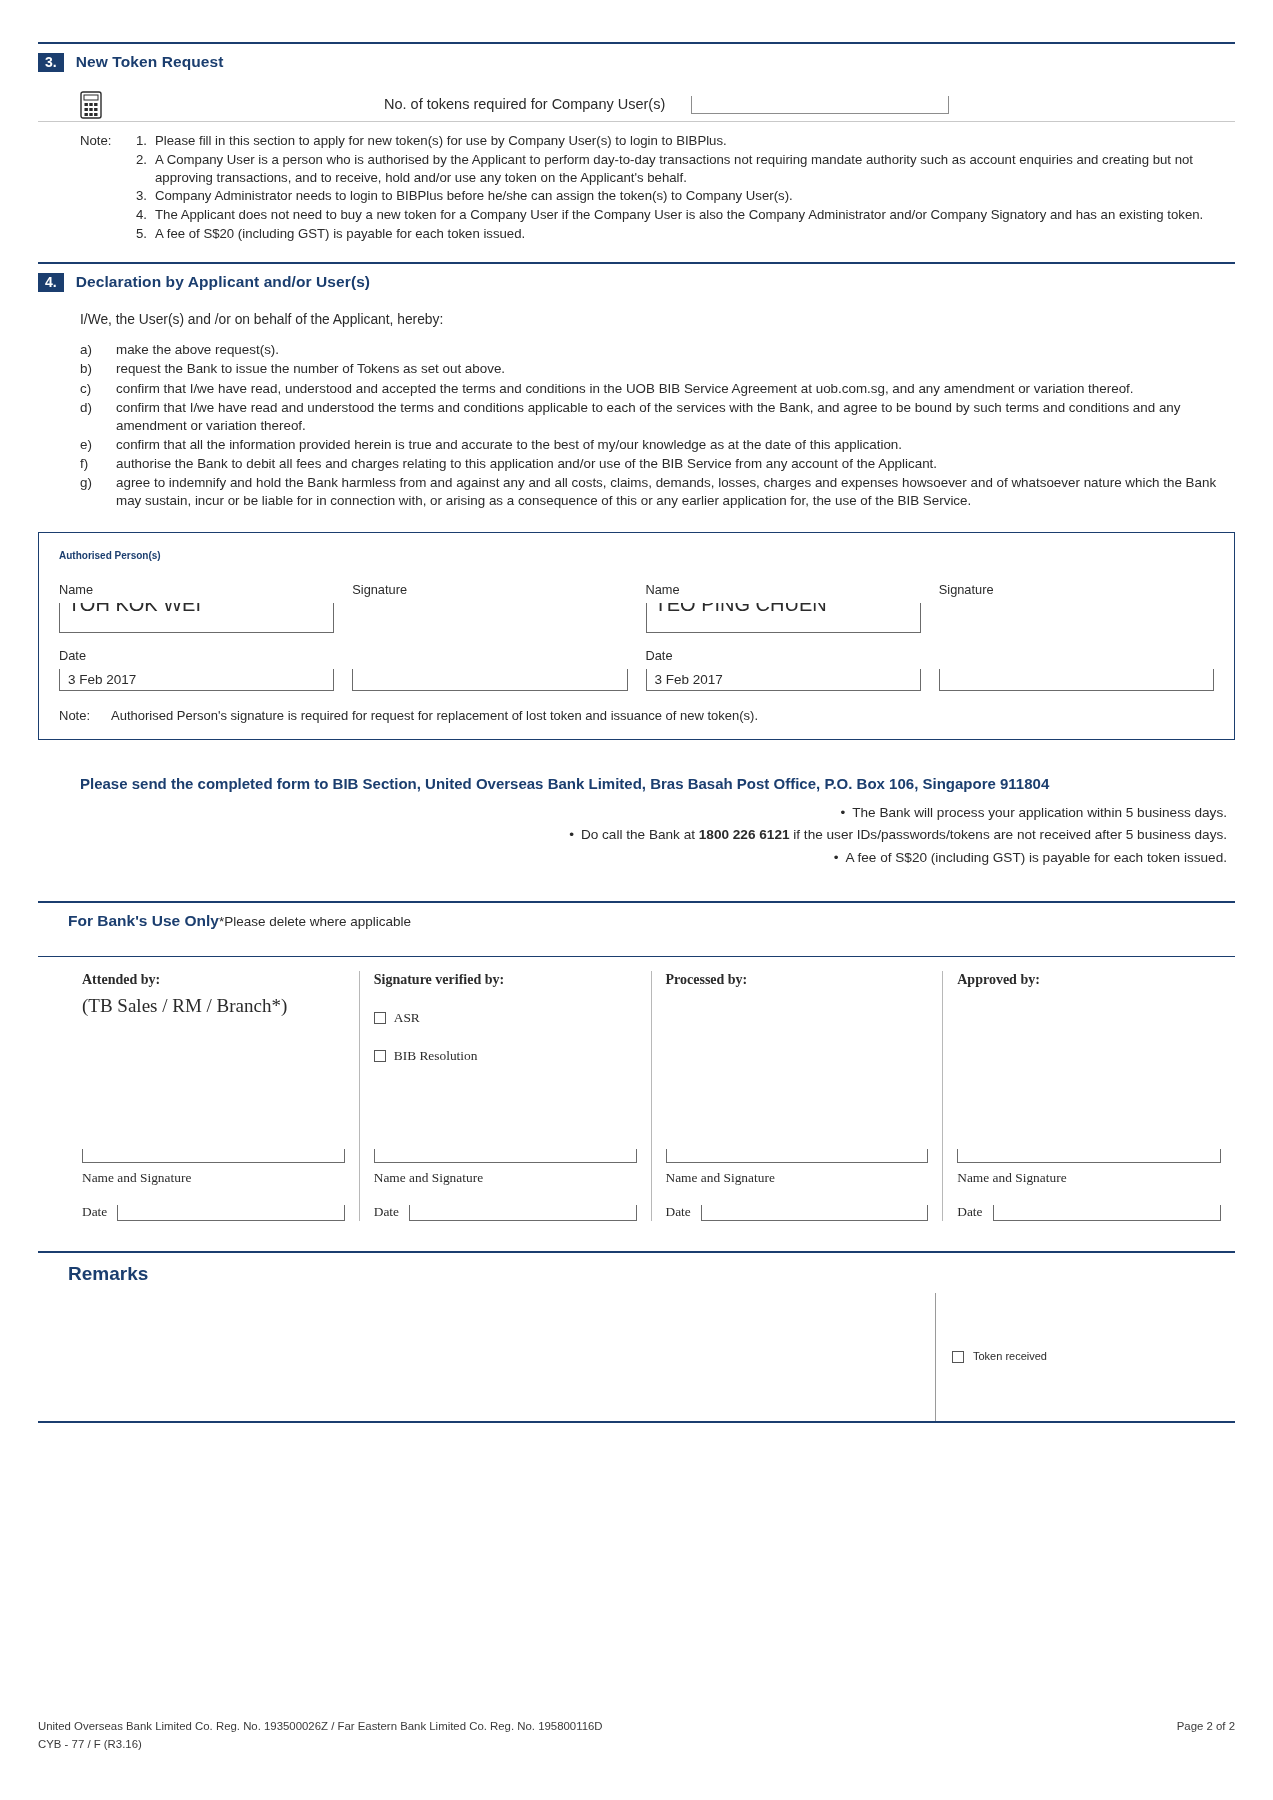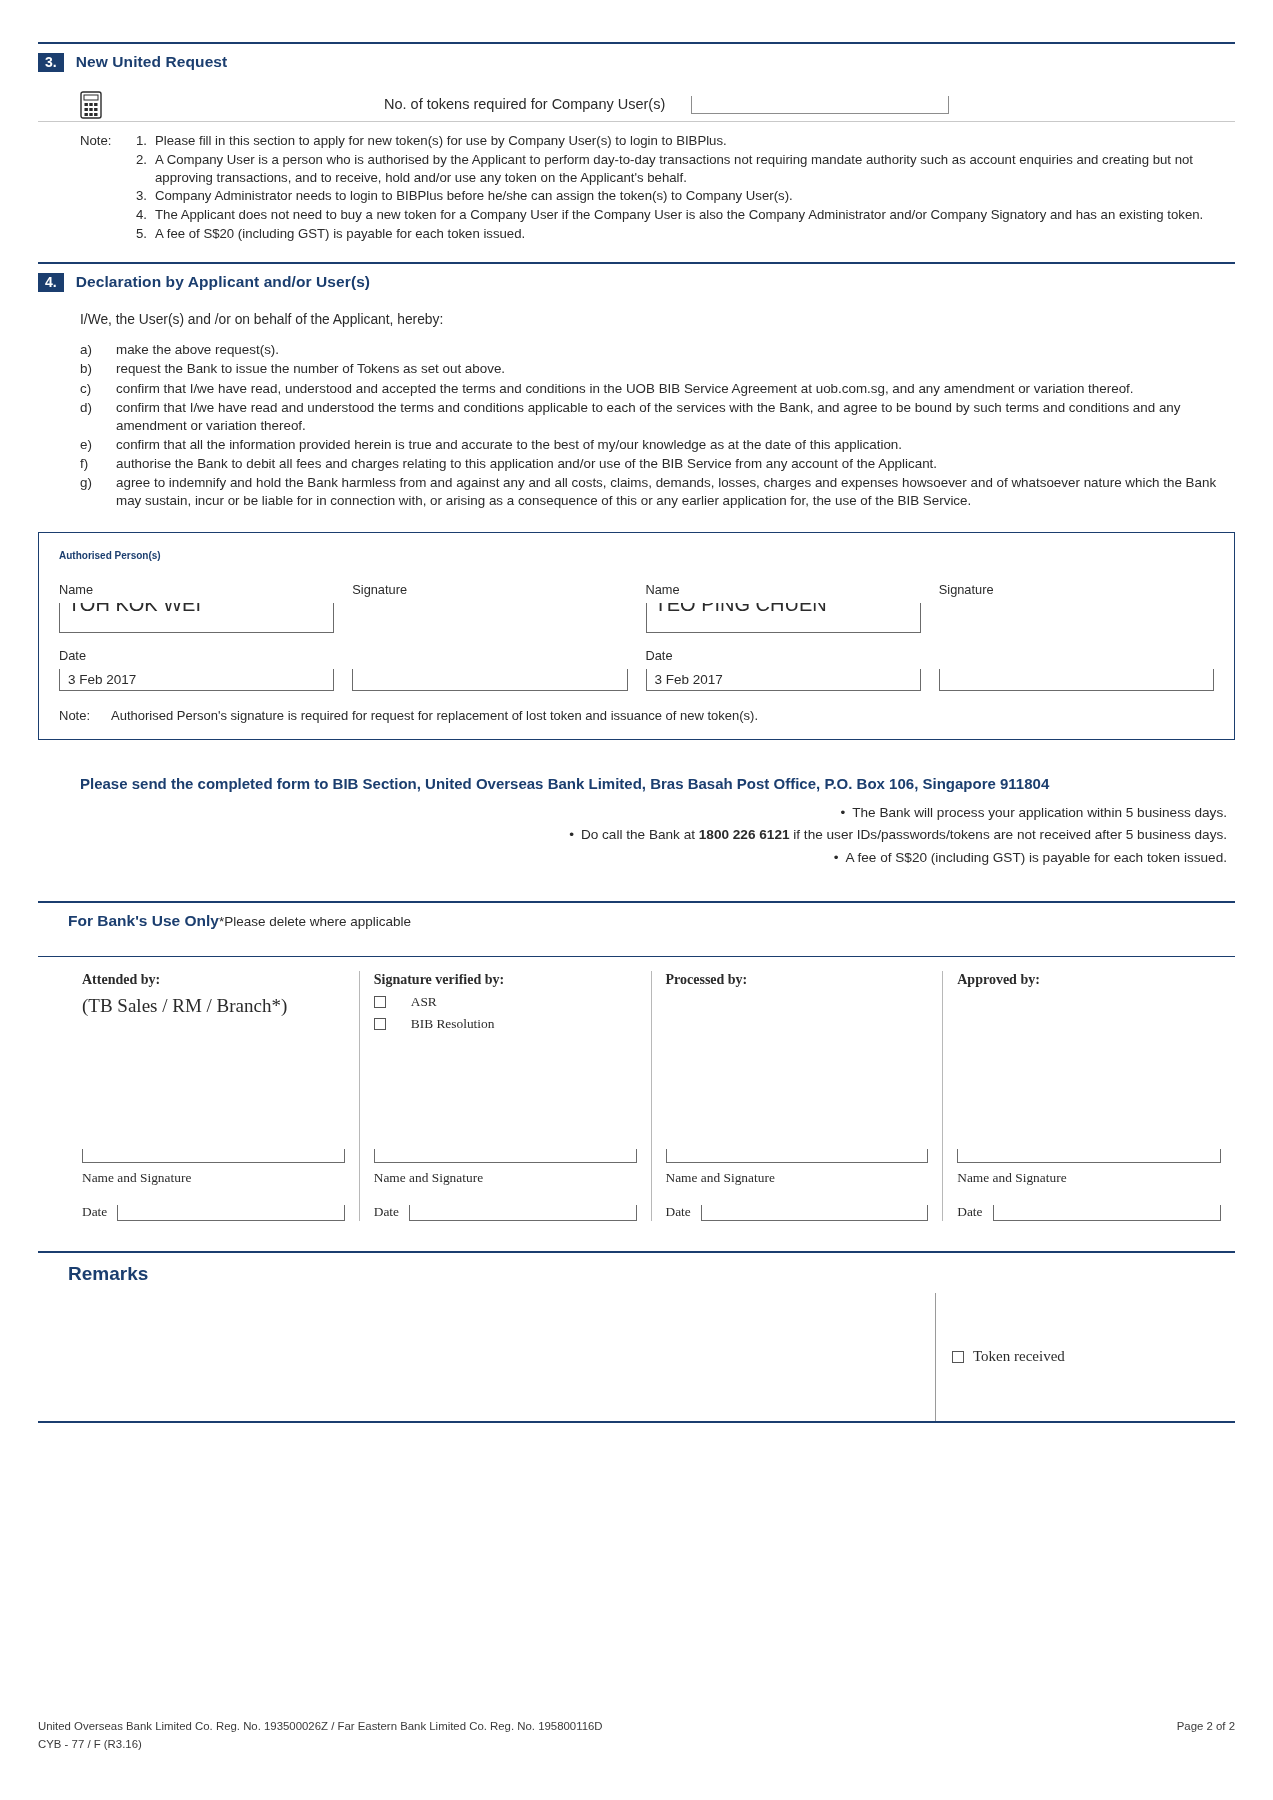--- a/index.html
+++ b/index.html
@@ -198,21 +198,21 @@
     flex-direction: column;
     font-family: Liberation Serif, serif;
   }
   .bank-col:last-child { border-right: none; }
   .bank-col h4 {
     margin: 0 0 3px 0;
     font-size: 14px;
     font-weight: bold;
   }
   .bank-col .sub { font-size: 19px; margin-bottom: 8px; }
-  .cbrow { display: flex; align-items: center; gap: 25px; font-size: 13.4px; margin-bottom: 4px; }
+  .cbrow { display: flex; align-items: center; gap: 8px; font-size: 13.4px; margin-bottom: 4px; margin-top: 16px; }
   .cbox {
     width: 12px; height: 12px;
     border: 1px solid #555;
     display: inline-block;
     flex: none;
   }
   .grow { flex: 1 1 auto; }
   .sigline {
     border-bottom: 1px solid #6b6b6b;
     border-left: 1px solid #6b6b6b;
@@ -248,21 +248,21 @@
     margin-top: 6px;
   }
   .remarks-left { flex: 1 1 auto; }
   .remarks-right {
     width: 300px;
     border-left: 1px solid #9a9a9a;
     display: flex;
     align-items: center;
     padding-left: 16px;
   }
-  .token-received { display: flex; align-items: center; gap: 9px; font-size: 15px; font-family: Liberation Serif, serif; }
+  .token-received { display: flex; align-items: center; gap: 9px; font-size: 11px; }
 
   
   .footer {
     position: absolute;
     left: 38px;
     right: 38px;
     bottom: 46px;
     display: flex;
     justify-content: space-between;
     align-items: flex-start;
@@ -271,21 +271,21 @@
   }
   .footer .left div { margin-bottom: 2px; }
 </style>
 </head>
 <body>
 
 <div class="page">
 
   <div class="sec-head">
     <span class="sec-num">3.</span>
-    <span class="sec-title">New United Request</span>
+    <span class="sec-title">New Token Request</span>
   </div>
 
   <div class="tokenrow">
     <span class="token-icon">
       <svg width="22" height="28" viewBox="0 0 22 28">
         <rect x="1" y="1" width="20" height="26" rx="2" fill="none" stroke="#2b2b2b" stroke-width="1.4"></rect>
         <rect x="4" y="4" width="14" height="5" fill="none" stroke="#2b2b2b" stroke-width="1"></rect>
         <rect x="4.5" y="12" width="3.4" height="3" fill="#2b2b2b"></rect>
         <rect x="9.3" y="12" width="3.4" height="3" fill="#2b2b2b"></rect>
         <rect x="14.1" y="12" width="3.4" height="3" fill="#2b2b2b"></rect>

